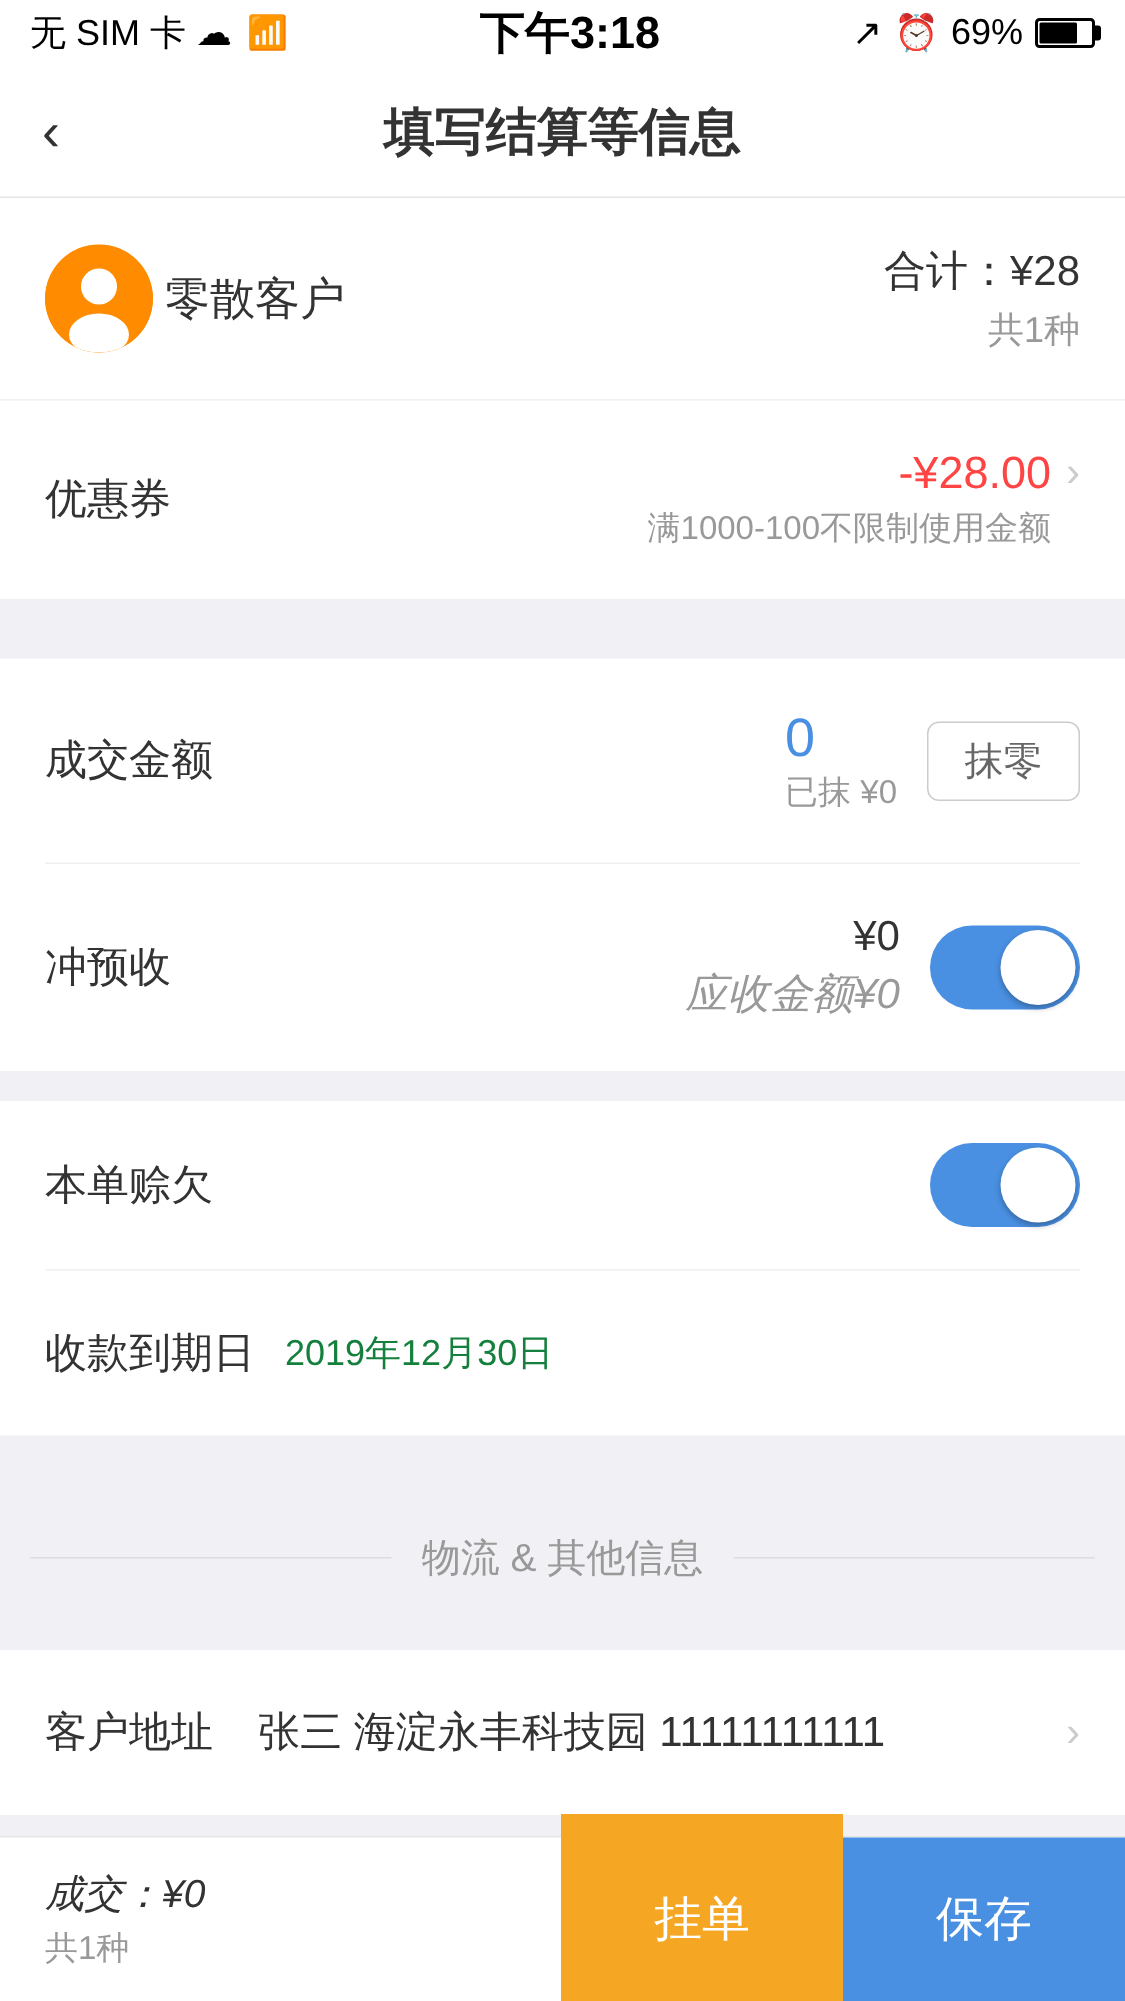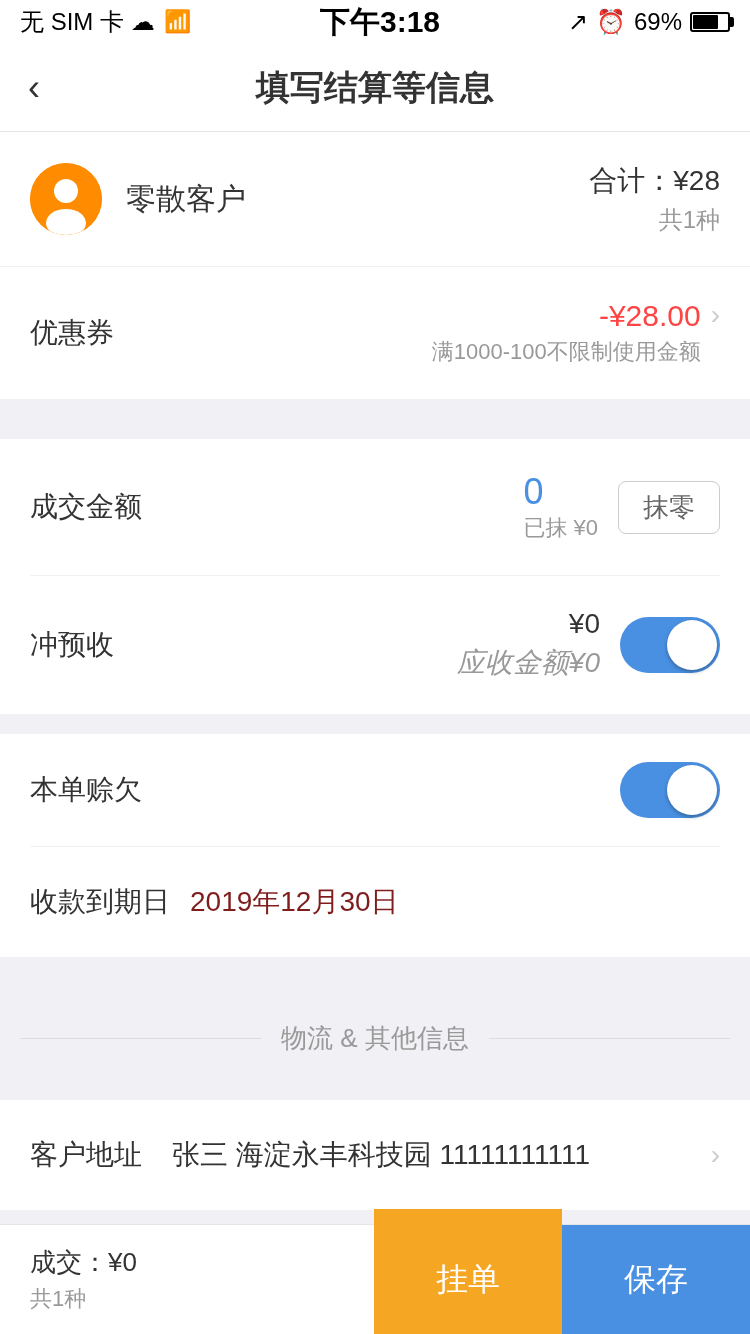--- a/index.html
+++ b/index.html
@@ -61,21 +61,21 @@
     .customer-row {
       display: flex;
       align-items: center;
       justify-content: space-between;
       padding: 30px 30px;
       background: #fff;
     }
     .customer-left {
       display: flex;
       align-items: center;
-      gap: 24px;
+      gap: 8px;
     }
     .avatar {
       width: 72px;
       height: 72px;
       border-radius: 50%;
       background: #ff8c00;
       display: flex;
       align-items: center;
       justify-content: center;
       overflow: hidden;
@@ -243,22 +243,22 @@
       display: flex;
       align-items: center;
       padding: 36px 0;
       gap: 20px;
     }
     .due-date-label {
       font-size: 28px;
       color: #333;
     }
     .due-date-value {
-      font-size: 28px;
-      color: #7f1d1d;
+      font-size: 24px;
+      color: #15803d;
     }
 
     
     .logistics-divider {
       background: #f0f0f5;
       display: flex;
       align-items: center;
       justify-content: center;
       padding: 24px 0;
       margin-bottom: 20px;
@@ -309,20 +309,21 @@
       align-items: center;
       border-top: 1px solid #e5e5e5;
     }
     .bottom-info {
       flex: 1;
       padding: 0 30px;
     }
     .bottom-transaction {
       font-size: 26px;
       color: #333;
+      font-style: italic;
     }
     .bottom-count {
       font-size: 22px;
       color: #999;
       margin-top: 4px;
     }
     .bottom-btn-hold {
       width: 188px;
       height: 141px;
       background: #f5a623;

